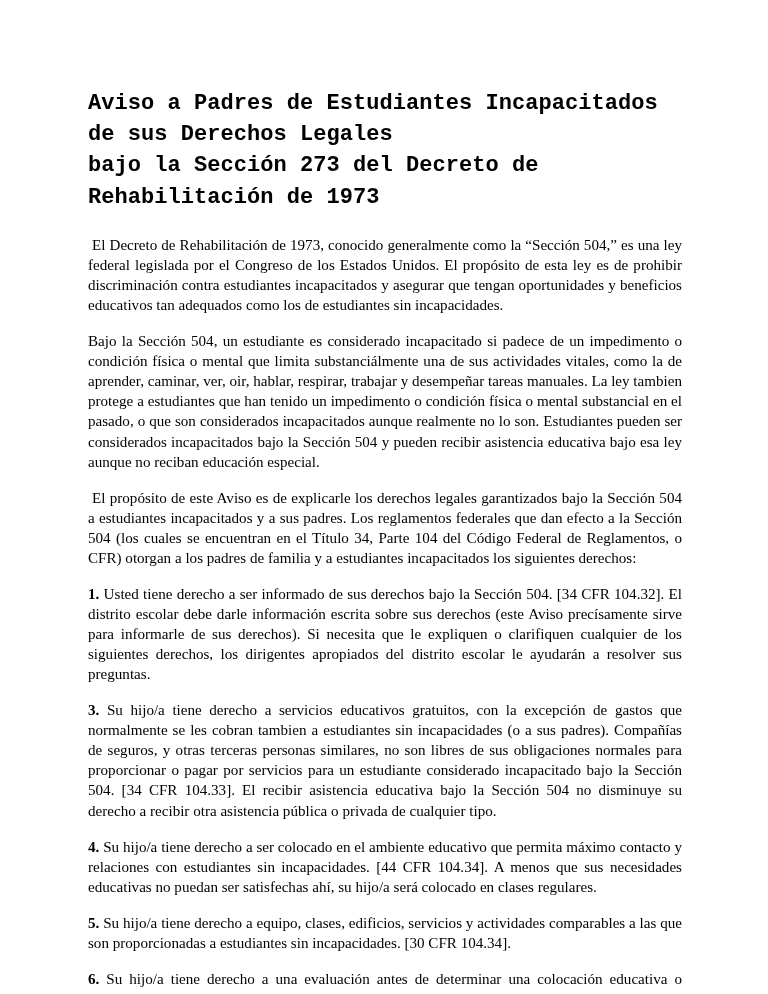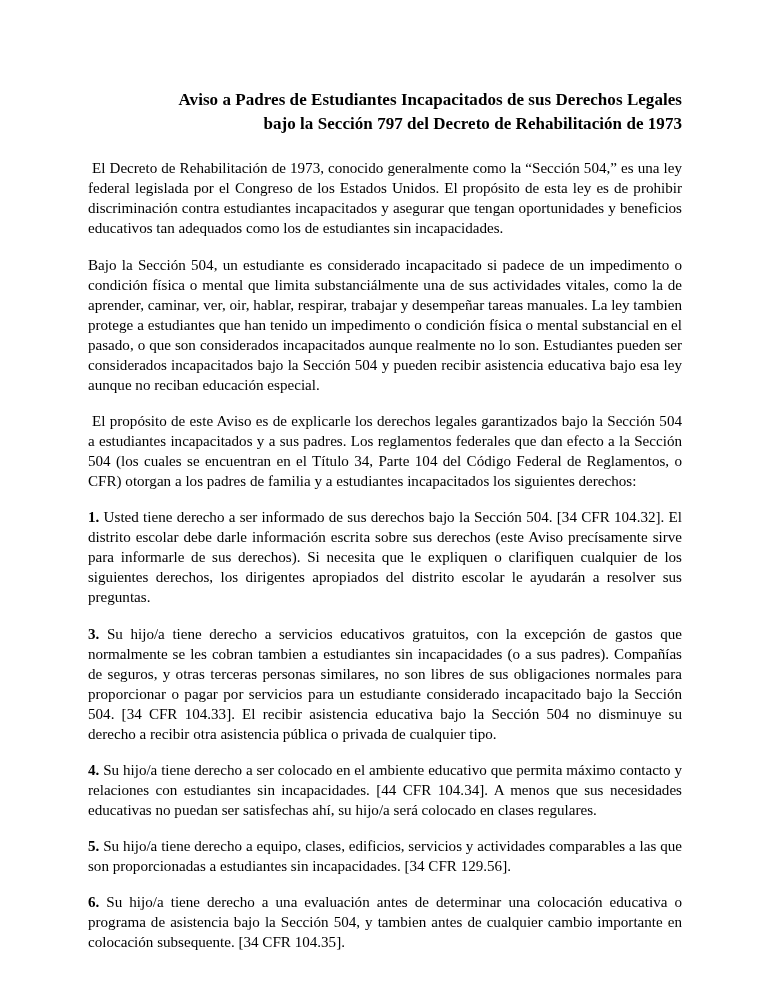--- a/index.html
+++ b/index.html
@@ -17,26 +17,27 @@
   .page {
     position: relative;
     width: 768px;
     height: 994px;
     box-sizing: border-box;
     padding: 88px 86px 0 88px;
     background: #ffffff;
     overflow: hidden;
   }
   .doc-title {
-    text-align: right;
+    text-align: left;
     font-weight: bold;
-    font-size: 17px;
+    font-size: 22px;
     line-height: 1.42;
     margin: 0 0 22px 0;
     letter-spacing: 0.05px;
+    font-family: Liberation Mono, monospace;
   }
   .doc-title .line {
     display: block;
   }
   .body-block {
     width: 594px;
   }
   p.para {
     margin: 4px 0 16px 0;
     font-size: 15.1px;
@@ -61,21 +62,21 @@
     font-weight: bold;
   }
 </style>
 </head>
 <body>
 
 <div class="page">
 
   <h1 class="doc-title">
     <span class="line">Aviso a Padres de Estudiantes Incapacitados de sus Derechos Legales</span>
-    <span class="line">bajo la Sección 797 del Decreto de Rehabilitación de 1973</span>
+    <span class="line">bajo la Sección 273 del Decreto de Rehabilitación de 1973</span>
   </h1>
 
   <div class="body-block">
 
     <p class="para">El Decreto de Rehabilitación de 1973, conocido generalmente como la “Sección 504,” es una ley federal legislada por el Congreso de los Estados Unidos. El propósito de esta ley es de prohibir discriminación contra estudiantes incapacitados y asegurar que tengan oportunidades y beneficios educativos tan adequados como los de estudiantes sin incapacidades.</p>
 
     <p class="para no-indent">Bajo la Sección 504, un estudiante es considerado incapacitado si padece de un impedimento o condición física o mental que limita substanciálmente una de sus actividades vitales, como la de aprender, caminar, ver, oir, hablar, respirar, trabajar y desempeñar tareas manuales. La ley tambien protege a estudiantes que han tenido un impedimento o condición física o mental substancial en el pasado, o que son considerados incapacitados aunque realmente no lo son. Estudiantes pueden ser considerados incapacitados bajo la Sección 504 y pueden recibir asistencia educativa bajo esa ley aunque no reciban educación especial.</p>
 
     <p class="para">El propósito de este Aviso es de explicarle los derechos legales garantizados bajo la Sección 504 a estudiantes incapacitados y a sus padres. Los reglamentos federales que dan efecto a la Sección 504 (los cuales se encuentran en el Título 34, Parte 104 del Código Federal de Reglamentos, o CFR) otorgan a los padres de familia y a estudiantes incapacitados los siguientes derechos:</p>
 
@@ -90,21 +91,21 @@
       <span>Su hijo/a tiene derecho a servicios educativos gratuitos, con la excepción de gastos que normalmente se les cobran tambien a estudiantes sin incapacidades (o a sus padres). Compañías de seguros, y otras terceras personas similares, no son libres de sus obligaciones normales para proporcionar o pagar por servicios para un estudiante considerado incapacitado bajo la Sección 504. [34 CFR 104.33]. El recibir asistencia educativa bajo la Sección 504 no disminuye su derecho a recibir otra asistencia pública o privada de cualquier tipo.</span>
     </p>
 
     <p class="item">
       <span class="num">4.</span>
       <span>Su hijo/a tiene derecho a ser colocado en el ambiente educativo que permita máximo contacto y relaciones con estudiantes sin incapacidades. [44 CFR 104.34]. A menos que sus necesidades educativas no puedan ser satisfechas ahí, su hijo/a será colocado en clases regulares.</span>
     </p>
 
     <p class="item">
       <span class="num">5.</span>
-      <span>Su hijo/a tiene derecho a equipo, clases, edificios, servicios y actividades comparables a las que son proporcionadas a estudiantes sin incapacidades. [34 CFR 129.56].</span>
+      <span>Su hijo/a tiene derecho a equipo, clases, edificios, servicios y actividades comparables a las que son proporcionadas a estudiantes sin incapacidades. [30 CFR 104.34].</span>
     </p>
 
     <p class="item">
       <span class="num">6.</span>
       <span>Su hijo/a tiene derecho a una evaluación antes de determinar una colocación educativa o programa de asistencia bajo la Sección 504, y tambien antes de cualquier cambio importante en colocación subsequente. [34 CFR 104.35].</span>
     </p>
 
   </div>
 </div>
 

